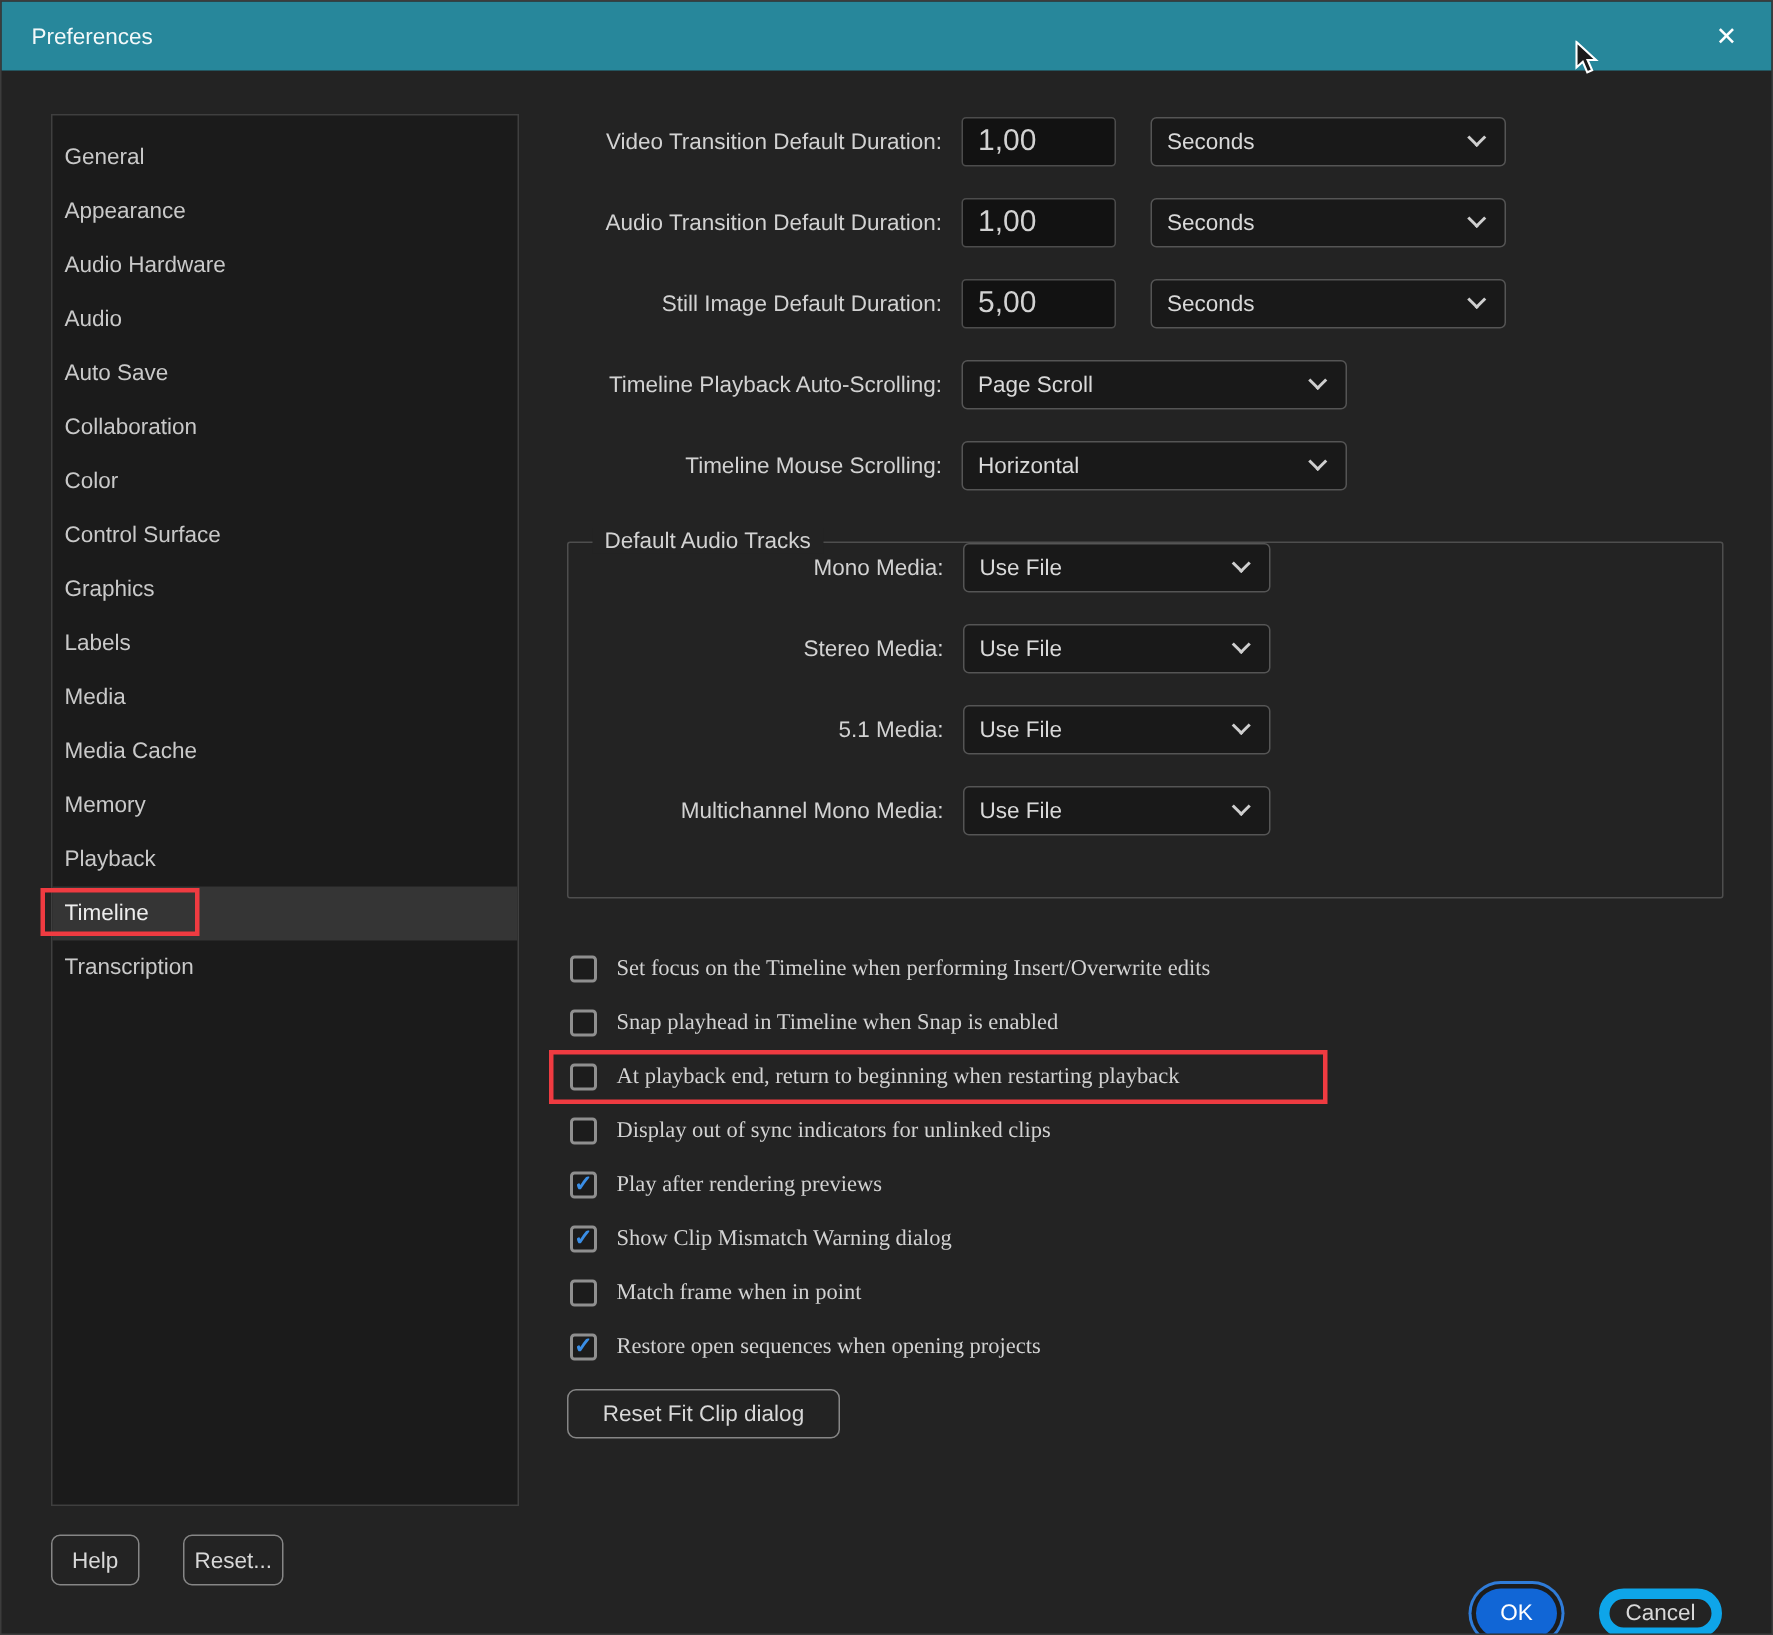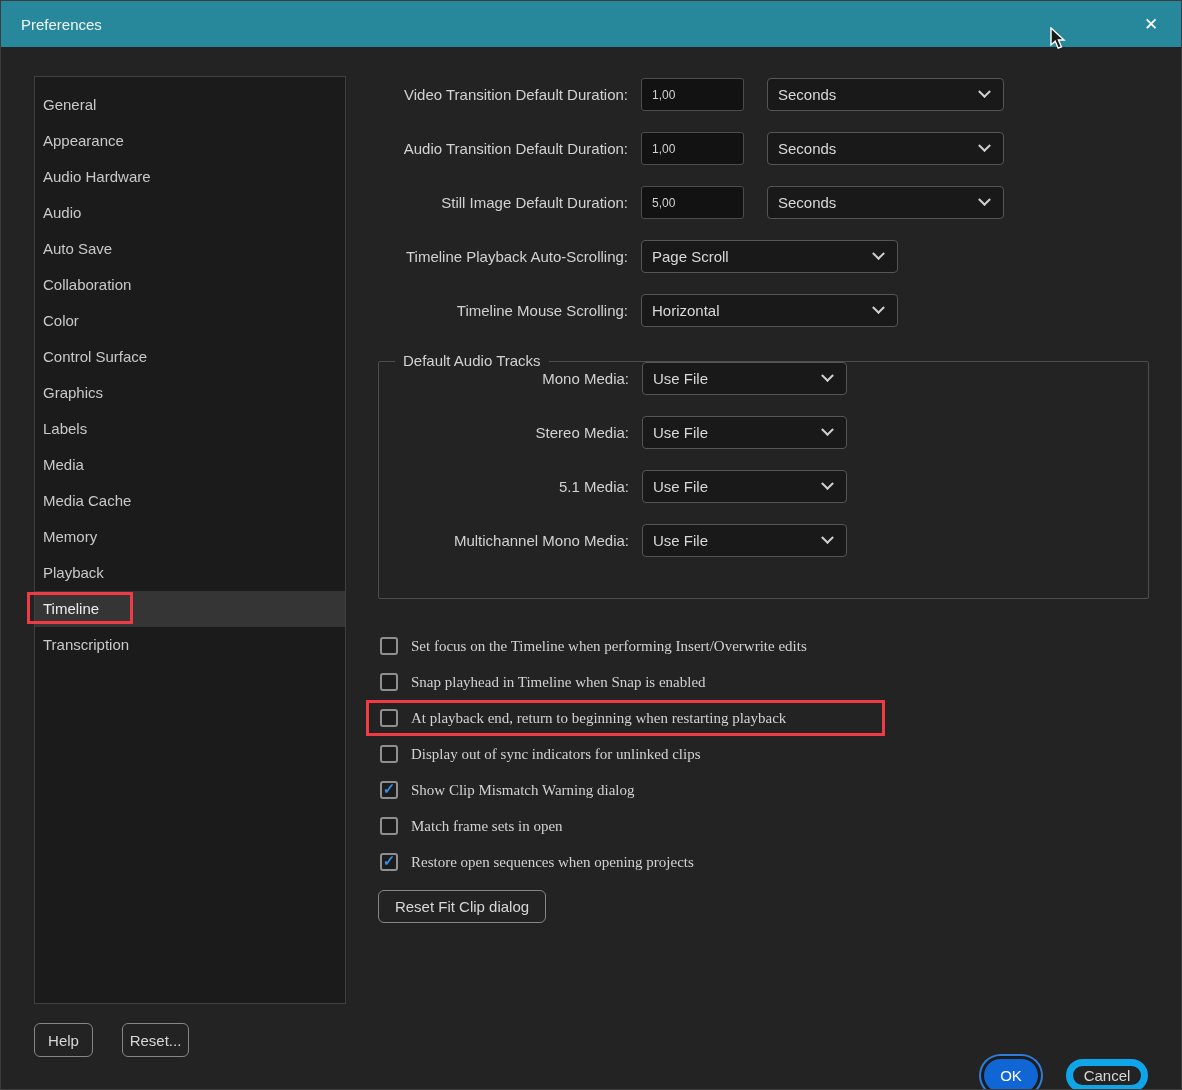--- a/index.html
+++ b/index.html
@@ -43,21 +43,21 @@
   .annot-side{
     position:absolute;left:-8px;top:1px;width:106px;height:32px;
     border:3px solid var(--annotation);pointer-events:none;
   }
   
   .content{position:absolute;left:377px;top:77px;width:771px;}
   .fieldrow{display:flex;align-items:center;height:33px;margin-bottom:21px;}
   .flabel{width:250px;text-align:right;margin-right:13px;font-size:15px;color:#d2d2d2;flex:none;}
   .num-input{
     width:103px;height:33px;background:#121212;border:1px solid #4c4c4c;
-    border-radius:3px;color:#d2d2d2;padding-left:10px;font-size:12px;outline:none;flex:none;
+    border-radius:3px;color:#d2d2d2;padding-left:10px;font-size:20px;outline:none;flex:none;
   }
   .dropdown{
     height:33px;background:#191919;border:1px solid #555555;border-radius:4px;
     display:flex;align-items:center;justify-content:space-between;
     padding:0 14px 0 10px;font-size:15px;color:#d9d9d9;flex:none;
   }
   .dropdown.after-input{margin-left:23px;}
   .w237{width:237px;}.w257{width:257px;}.w205{width:205px;}
   .chev{
     width:9px;height:9px;flex:none;margin-left:12px;
@@ -89,21 +89,21 @@
   .annot-cb{
     position:absolute;left:-12px;top:0;width:519px;height:36px;
     border:3px solid var(--annotation);pointer-events:none;
   }
   
   .rect-btn{
     display:flex;align-items:center;justify-content:center;
     border:1px solid #868686;border-radius:6px;background:transparent;
     color:#d8d8d8;font-size:15px;cursor:default;
   }
-  .reset-fit{margin-top:10px;width:168px;height:33px;}
+  .reset-fit{margin-top:10px;width:182px;height:33px;}
   .footer-btn{position:absolute;height:34px;top:1022px;}
   .help-btn{left:33px;width:59px;}
   .reset-btn{left:121px;width:67px;}
   .pill{
     position:absolute;top:1023px;height:33px;border-radius:17px;
     display:flex;align-items:center;justify-content:center;font-size:15px;cursor:default;margin-top:35px;
   }
   .ok-btn{
     left:983px;width:54px;background:var(--accent);color:#ffffff;border:none;
     box-shadow:0 0 0 3px #1c1c1c,0 0 0 5px #2f7cd9;
@@ -233,25 +233,29 @@
       <span class="cb"></span>
       <span class="cblabel">At playback end, return to beginning when restarting playback</span>
       <div class="annot-cb"></div>
     </div>
     <div class="cbrow">
       <span class="cb"></span>
       <span class="cblabel">Display out of sync indicators for unlinked clips</span>
     </div>
     <div class="cbrow">
       <span class="cb checked"></span>
+      <span class="cblabel">Play after rendering previews</span>
+    </div>
+    <div class="cbrow">
+      <span class="cb checked"></span>
       <span class="cblabel">Show Clip Mismatch Warning dialog</span>
     </div>
     <div class="cbrow">
       <span class="cb"></span>
-      <span class="cblabel">Match frame sets in open</span>
+      <span class="cblabel">Match frame when in point</span>
     </div>
     <div class="cbrow">
       <span class="cb checked"></span>
       <span class="cblabel">Restore open sequences when opening projects</span>
     </div>
   </div>
 
   <div class="rect-btn reset-fit">Reset Fit Clip dialog</div>
 </div>
 

